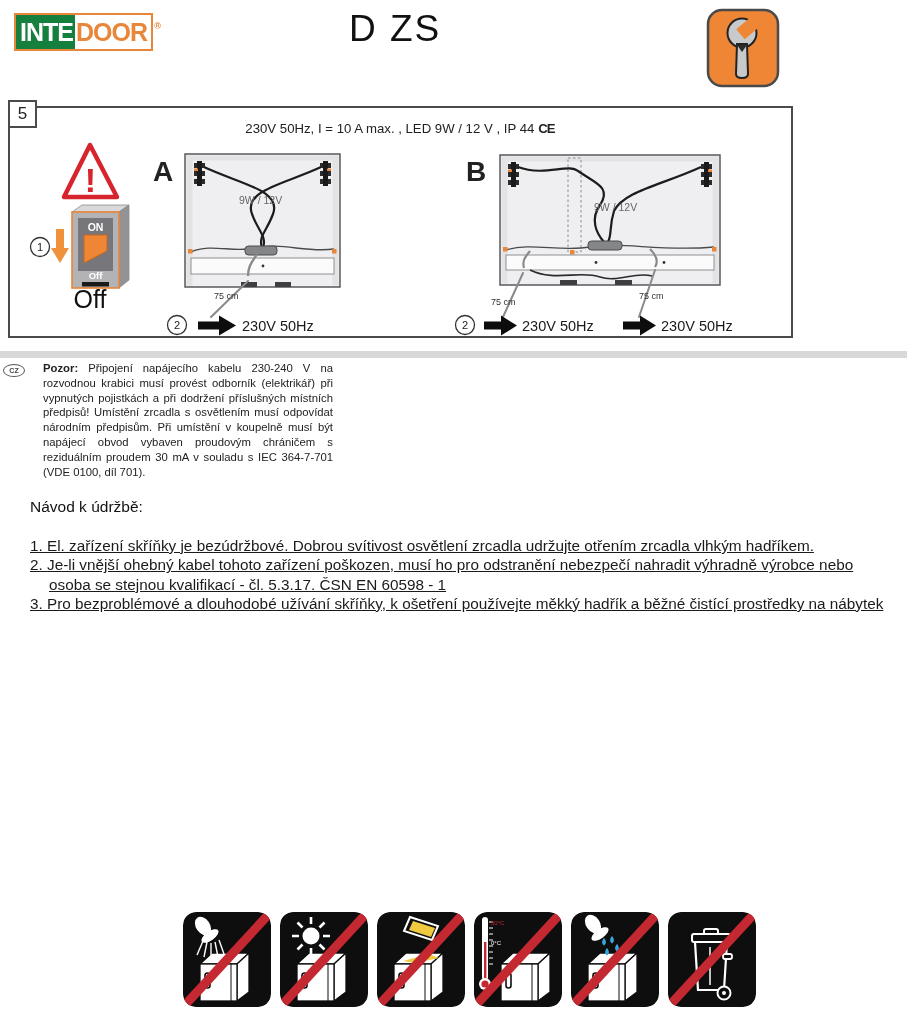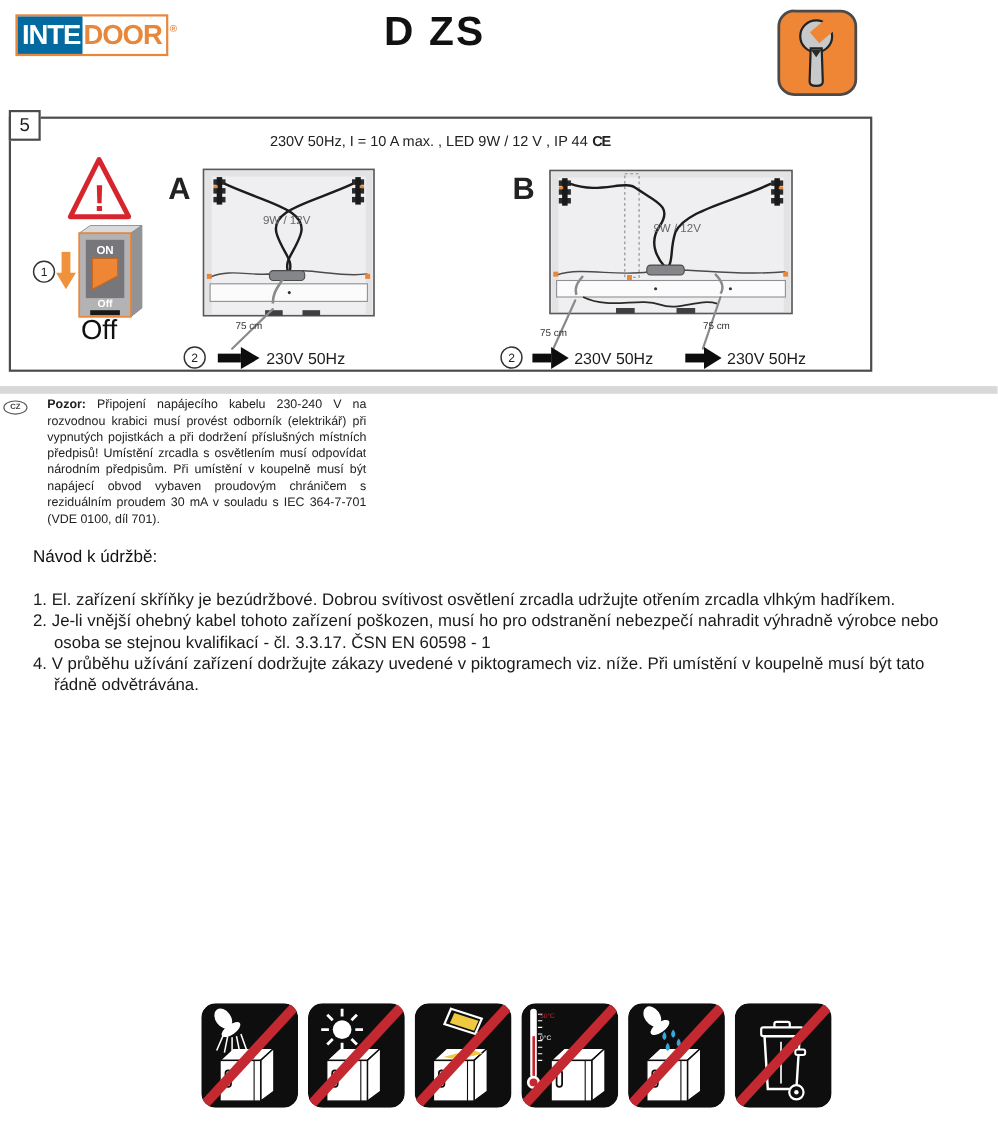--- a/index.html
+++ b/index.html
@@ -4,24 +4,24 @@
 <style>
   html,body{margin:0;padding:0;background:#fff;}
   body{width:907px;height:1020px;position:relative;overflow:hidden;
        font-family:"Liberation Sans",sans-serif;color:#1a1a1a;}
   .abs{position:absolute;}
 
   
   .logo{left:14px;top:13px;display:inline-flex;align-items:stretch;
         border:2px solid #E8863A;background:#fff;font-weight:bold;font-size:25px;
         letter-spacing:-1px;line-height:34px;}
-  .logo-left{background:#0369a1;color:#fff;padding:0 2px 0 4px;}
+  .logo-left{background:#15803d;color:#fff;padding:0 2px 0 4px;}
   .logo-right{color:#E8863A;padding:0 4px 0 1px;text-align:center;}
   .logo-reg{position:absolute;right:-10px;top:-6px;color:#E8863A;font-size:9px;letter-spacing:0;}
-  .title{left:349px;top:8px;font-size:37px;font-weight:bold;letter-spacing:2px;color:#111;}
+  .title{left:349px;top:8px;font-size:37px;font-weight:normal;letter-spacing:2px;color:#111;}
 
   
   .frame{left:8px;top:106px;width:781px;height:228px;border:2px solid #4B4B4D;}
   .tab5{left:8px;top:100px;width:25px;height:24px;border:2px solid #4B4B4D;background:#fff;
         z-index:2;font-size:17px;text-align:center;line-height:24px;color:#222;}
   .diagram-svg{left:10px;top:108px;}
   svg text{font-family:"Liberation Sans",sans-serif;}
 
   .graybar{left:0;top:351px;width:907px;height:7px;background:#D8D8D8;}
 
@@ -30,21 +30,21 @@
   .cz-badge{position:absolute;left:0;top:3px;width:20px;height:11px;border:1px solid #555;
             border-radius:50%;font-size:7px;font-weight:bold;color:#444;
             display:flex;align-items:center;justify-content:center;}
   .pozor p{margin:0 0 0 23px;width:290px;font-size:11.3px;line-height:14.8px;color:#222;}
   .pozor .just{text-align:justify;margin-left:40px;}
 
   
   .navod-h{left:30px;top:498px;font-size:15.5px;font-weight:normal;color:#111;}
   .navod-list{left:30px;top:536px;width:877px;list-style:none;margin:0;padding:0;}
   .navod-list li{font-size:15.3px;line-height:19.3px;color:#1a1a1a;
-                 white-space:pre;padding-left:19px;text-indent:-19px;}
+                 white-space:pre;padding-left:19px;text-indent:-19px;text-decoration:underline;}
 
   
   .pictos{left:183px;top:912px;display:flex;gap:9px;}
   .picto{display:block;}
 </style>
 </head>
 <body>
 
 <div class="abs logo">
   <span class="logo-left">INTE</span>
@@ -197,23 +197,22 @@
 <div class="abs pozor">
   <span class="cz-badge">CZ</span>
   <p class="just"><b>Pozor:</b><span> Připojení napájecího kabelu 230-240 V na rozvodnou krabici musí provést odborník (elektrikář) při vypnutých pojistkách a při dodržení příslušných místních předpisů! Umístění zrcadla s osvětlením musí odpovídat národním předpisům. Při umístění v koupelně musí být napájecí obvod vybaven proudovým chráničem s reziduálním proudem 30 mA v souladu s IEC 364-7-701 (VDE 0100, díl 701).</span></p>
 </div>
 
 <div class="abs navod-h">Návod k údržbě:</div>
 
 <ol class="abs navod-list">
   <li><span>1. </span><span>El. zařízení skříňky je bezúdržbové. Dobrou svítivost osvětlení zrcadla udržujte otřením zrcadla vlhkým hadříkem.</span></li>
   <li><span>2. </span><span>Je-li vnější ohebný kabel tohoto zařízení poškozen, musí ho pro odstranění nebezpečí nahradit výhradně výrobce nebo
-osoba se stejnou kvalifikací - čl. 3.3.17. ČSN EN 60598 - 1</span></li>
-  <li><span>4. </span><span>V průběhu užívání zařízení dodržujte zákazy uvedené v piktogramech viz. níže. Při umístění v koupelně musí být tato
-řádně odvětrávána.</span></li>
+osoba se stejnou kvalifikací - čl. 5.3.17. ČSN EN 60598 - 1</span></li>
+  <li><span>3. </span><span>Pro bezproblémové a dlouhodobé užívání skříňky, k ošetření používejte měkký hadřík a běžné čistící prostředky na nábytek</span></li>
 </ol>
 
 <div class="abs pictos">
 
   <svg class="picto" width="88" height="95" viewBox="0 0 88 95">
     <defs>
         <clipPath id="pc1">
           <rect width="88" height="95" rx="13"></rect>
         </clipPath>
       </defs>

